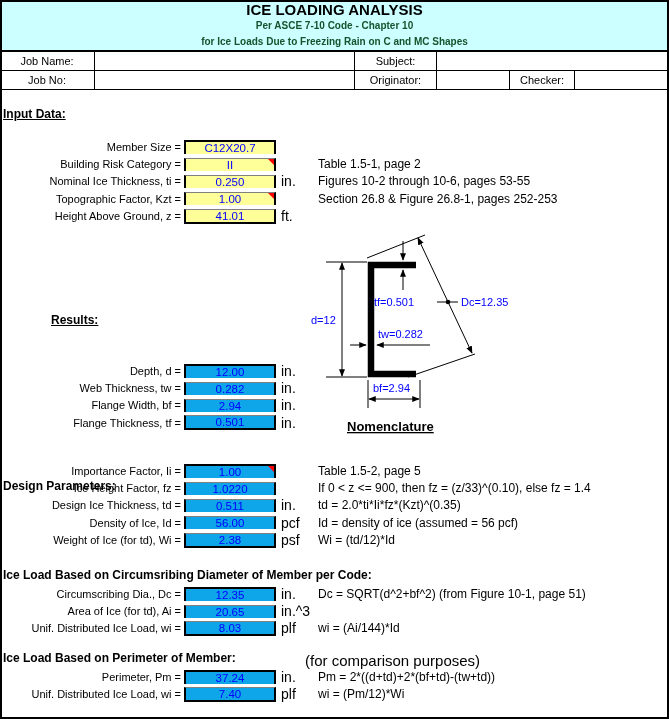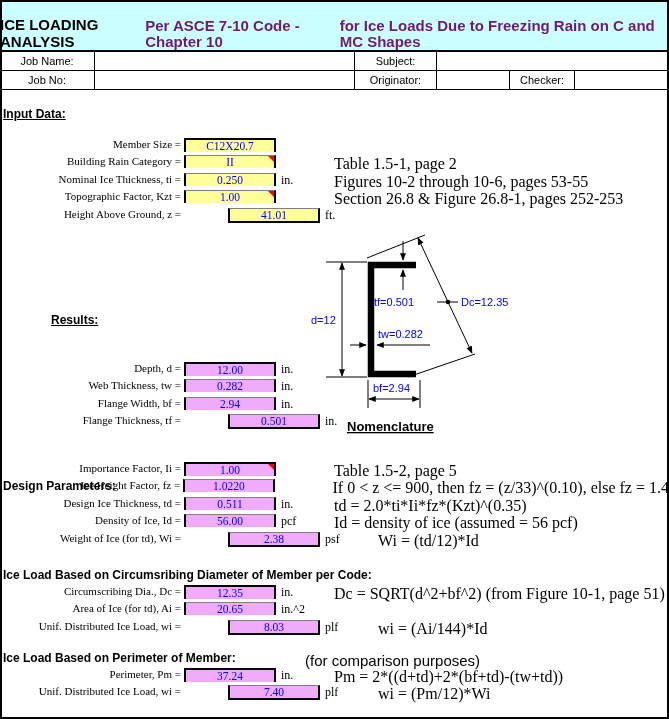--- a/index.html
+++ b/index.html
@@ -7,55 +7,55 @@
     position:relative;width:669px;height:719px;background:#fff;
     font-family:"Liberation Sans",sans-serif;font-size:11px;color:#000;
     overflow:hidden;
   }
   .frame{position:absolute;inset:0;border:2px solid #000;pointer-events:none;z-index:50;}
 
   
   .title-block{
     position:absolute;top:0;left:0;width:669px;height:52px;
     background:#CCFFFF;border-bottom:2px solid #000;box-sizing:border-box;
-    display:flex;flex-direction:row;justify-content:center;align-items:flex-end;
+    display:flex;flex-direction:column;justify-content:center;align-items:center;
   }
   .title-main{font-size:15px;font-weight:bold;line-height:17px;}
-  .title-sub{font-size:15px;font-weight:bold;color:#701a75;line-height:16px;}
+  .title-sub{font-size:10px;font-weight:bold;color:#14532d;line-height:16px;}
 
   
   .jobrow{position:absolute;left:0;width:669px;height:36px;display:flex;box-sizing:border-box;}
   .jobrow .jcell{
     box-sizing:border-box;height:19px;line-height:18px;
     border-right:1px solid #000;border-bottom:1px solid #000;
     text-align:center;overflow:hidden;white-space:nowrap;
   }
   .jobrow .jcell:last-child{border-right:none;}
 
   
   .rows{position:absolute;left:0;width:669px;}
-  .row{display:flex;height:17.4px;align-items:flex-start;font-family:Liberation Serif, serif;}
+  .row{display:flex;height:17.4px;align-items:center;}
   .lbl{width:184px;text-align:right;padding-right:3px;box-sizing:border-box;
        display:flex;align-items:center;justify-content:flex-end;white-space:nowrap;}
   .cell{
     width:92px;box-sizing:border-box;position:relative;
     border-left:2px solid #000;border-right:2px solid #000;
     display:flex;align-items:center;justify-content:center;
     color:#0000FF;font-size:11.5px;overflow:visible;
   }
   .cell.input{background:#FFFF99;}
-  .cell.result{background:#f0abfc;}
+  .cell.result{background:#0ea5e9;}
   .row.first .cell{border-top:2px solid #000;}
   .row.mid .cell, .row.last .cell{border-top:1px solid #808080;}
-  .row.last .cell{border-bottom:2px solid #000;margin-left:44px;}
+  .row.last .cell{border-bottom:2px solid #000;}
   .tri{position:absolute;top:0;right:0;width:0;height:0;
        border-left:6px solid transparent;border-top:6px solid #FF0000;}
-  .unit{width:58px;box-sizing:border-box;padding-left:5px;font-size:12px;
+  .unit{width:42px;box-sizing:border-box;padding-left:5px;font-size:14px;
         display:flex;align-items:center;white-space:nowrap;}
-  .note{flex:1;display:flex;align-items:center;white-space:nowrap;font-size:16px;}
+  .note{flex:1;display:flex;align-items:center;white-space:nowrap;font-size:12px;}
 
   
   .hd{position:absolute;left:3px;font-size:12px;font-weight:bold;white-space:nowrap;}
   .hd.ul{text-decoration:underline;}
   .free-note{position:absolute;font-size:15px;white-space:nowrap;}
 
   
   .diagram{position:absolute;left:300px;top:228px;width:220px;height:212px;}
   .diagram text{font-size:11px;fill:#0000FF;font-family:"Liberation Sans",sans-serif;}
   .diagram text.cap{font-size:13px;font-weight:bold;fill:#000;text-decoration:underline;}
@@ -97,21 +97,21 @@
   <div class="rows" style="top:138px;">
     <div class="row first">
       <div class="lbl">Member Size =</div>
       <div class="cell input">
           <span>C12X20.7</span>
         </div>
       <div class="unit"></div>
       <div class="note"></div>
     </div>
     <div class="row mid">
-      <div class="lbl">Building Rain Category =</div>
+      <div class="lbl">Building Risk Category =</div>
       <div class="cell input">
           <span>II</span>
           <span class="tri"></span>
         </div>
       <div class="unit"></div>
       <div class="note">Table 1.5-1, page 2</div>
     </div>
     <div class="row mid">
       <div class="lbl">Nominal Ice Thickness, ti =</div>
       <div class="cell input">
@@ -225,21 +225,21 @@
           <span>12.35</span>
         </div>
       <div class="unit">in.</div>
       <div class="note">Dc = SQRT(d^2+bf^2)  (from Figure 10-1, page 51)</div>
     </div>
     <div class="row mid">
       <div class="lbl">Area of Ice (for td), Ai =</div>
       <div class="cell result">
           <span>20.65</span>
         </div>
-      <div class="unit">in.^2</div>
+      <div class="unit">in.^3</div>
     </div>
     <div class="row last">
       <div class="lbl">Unif. Distributed Ice Load, wi =</div>
       <div class="cell result">
           <span>8.03</span>
         </div>
       <div class="unit">plf</div>
       <div class="note">wi = (Ai/144)*Id</div>
     </div>
   </div>

